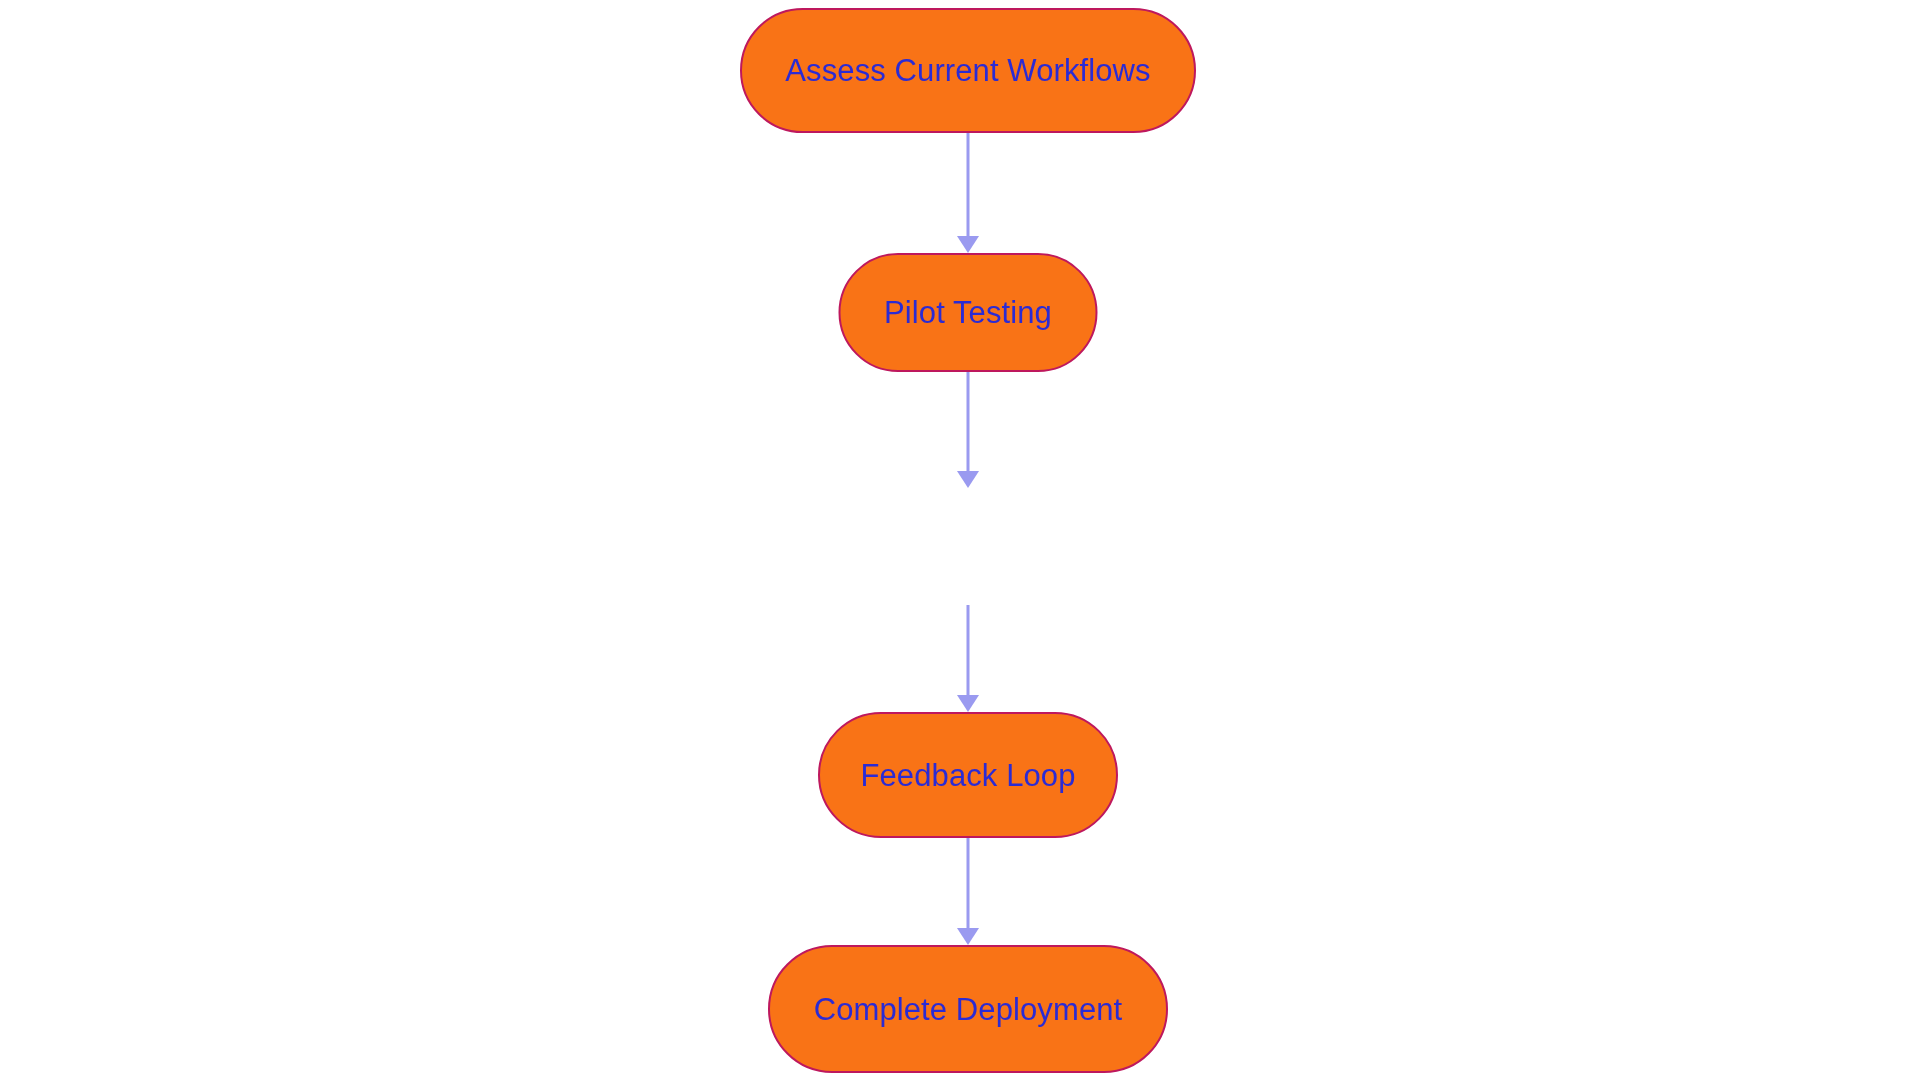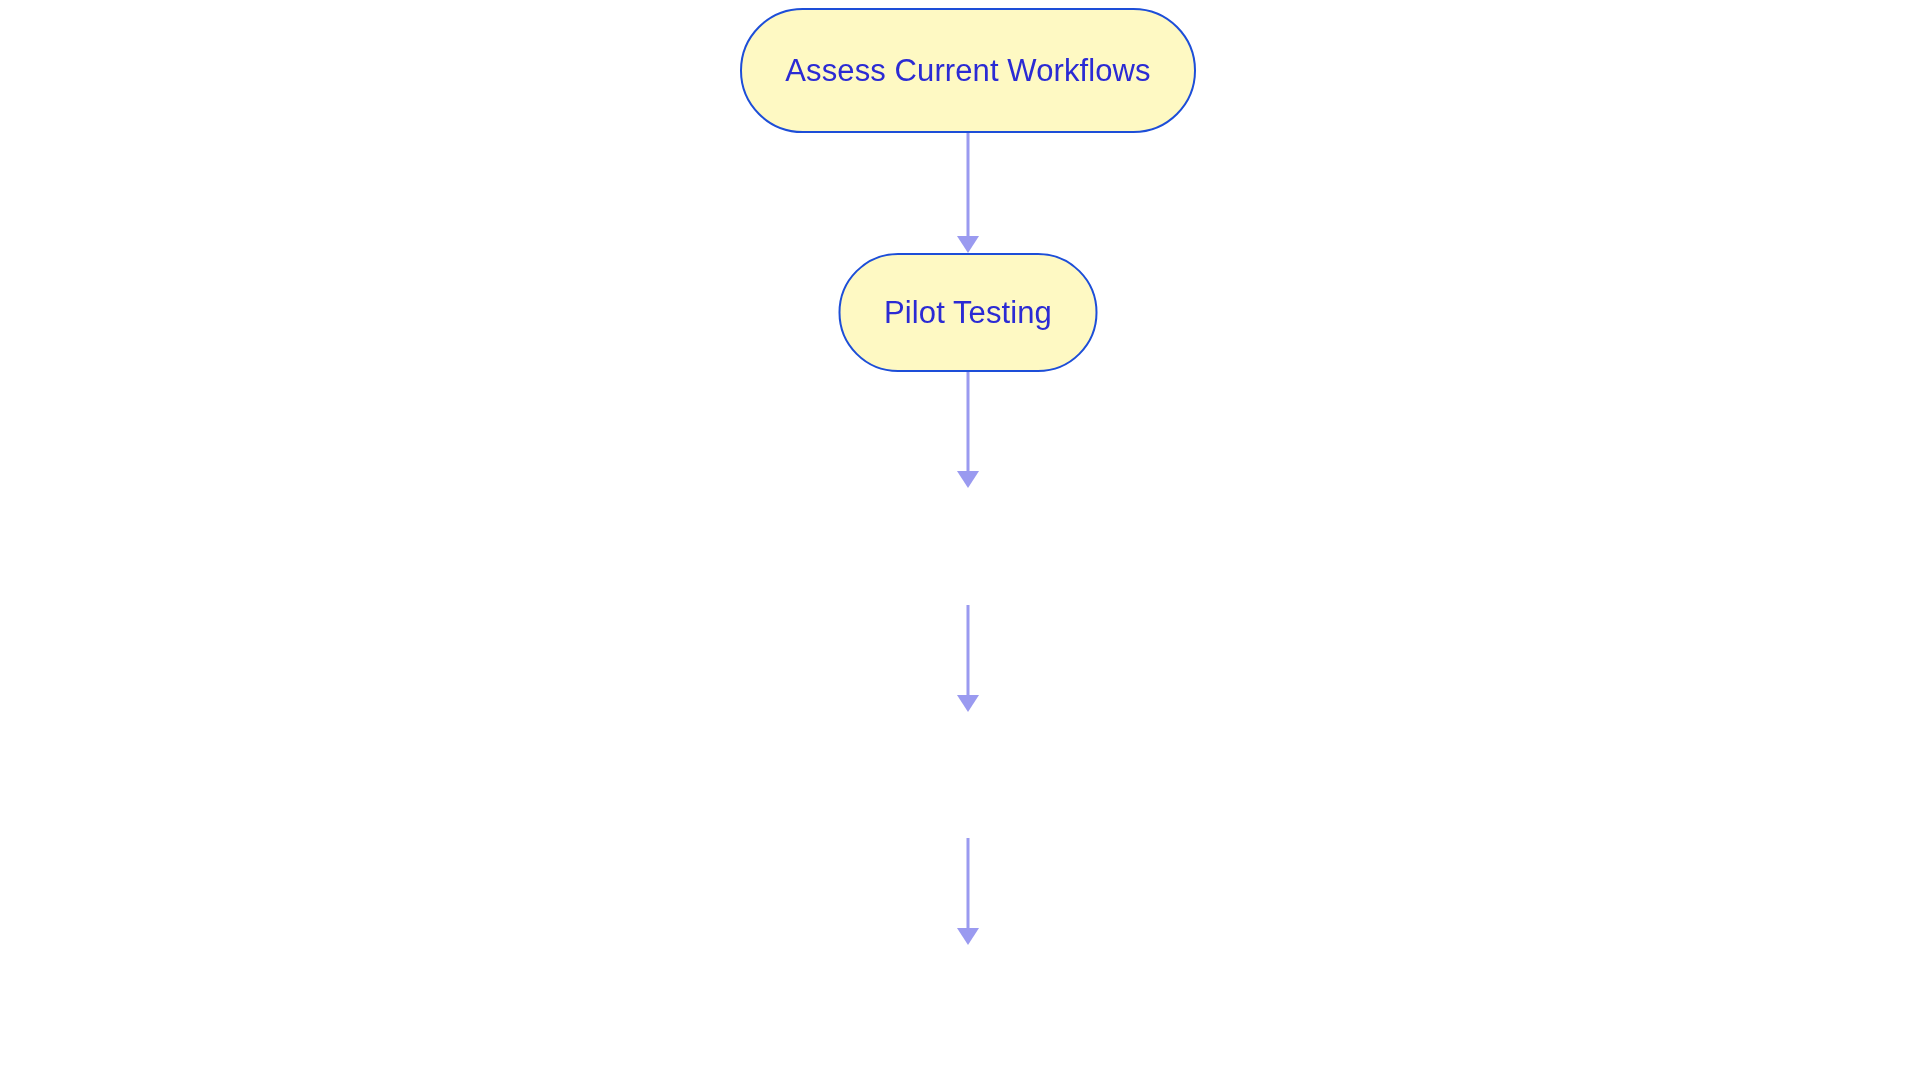--- a/index.html
+++ b/index.html
@@ -21,22 +21,22 @@
   .flow-stage {
     position: absolute;
     left: 0;
     top: 0;
     width: 1920px;
     height: 1083px;
   }
   .node {
     position: absolute;
     box-sizing: border-box;
-    background: #fef9c3;
-    border: 2px solid #1d4ed8;
+    background: #f97316;
+    border: 2px solid #be185d;
     border-radius: 999px;
     display: flex;
     align-items: center;
     justify-content: center;
     transform: translateX(-50%);
   }
   .node-label {
     color: #2b2bd4;
     font-family: "Liberation Sans", sans-serif;
     font-size: 31px;
@@ -99,16 +99,22 @@
 
     <div class="node" style="left:968px; top:8px; width:456px; height:125px;">
       <span class="node-label">Assess Current Workflows</span>
     </div>
 
     <div class="node" style="left:968px; top:253px; width:259px; height:119px;">
       <span class="node-label">Pilot Testing</span>
     </div>
 
 
+    <div class="node" style="left:968px; top:712px; width:300px; height:126px;">
+      <span class="node-label">Feedback Loop</span>
+    </div>
 
+    <div class="node" style="left:968px; top:945px; width:400px; height:128px;">
+      <span class="node-label">Complete Deployment</span>
+    </div>
 
   </div>
 </div>
 
 </body></html>

